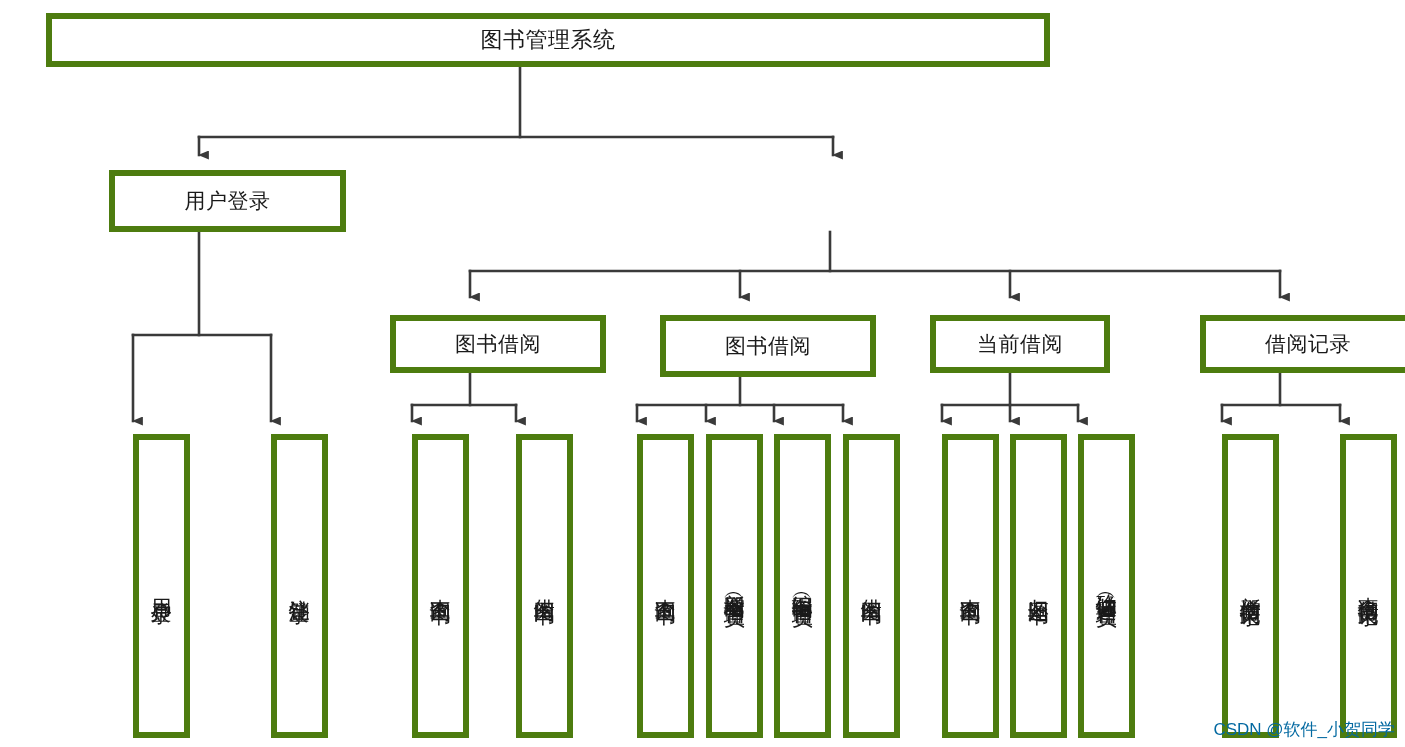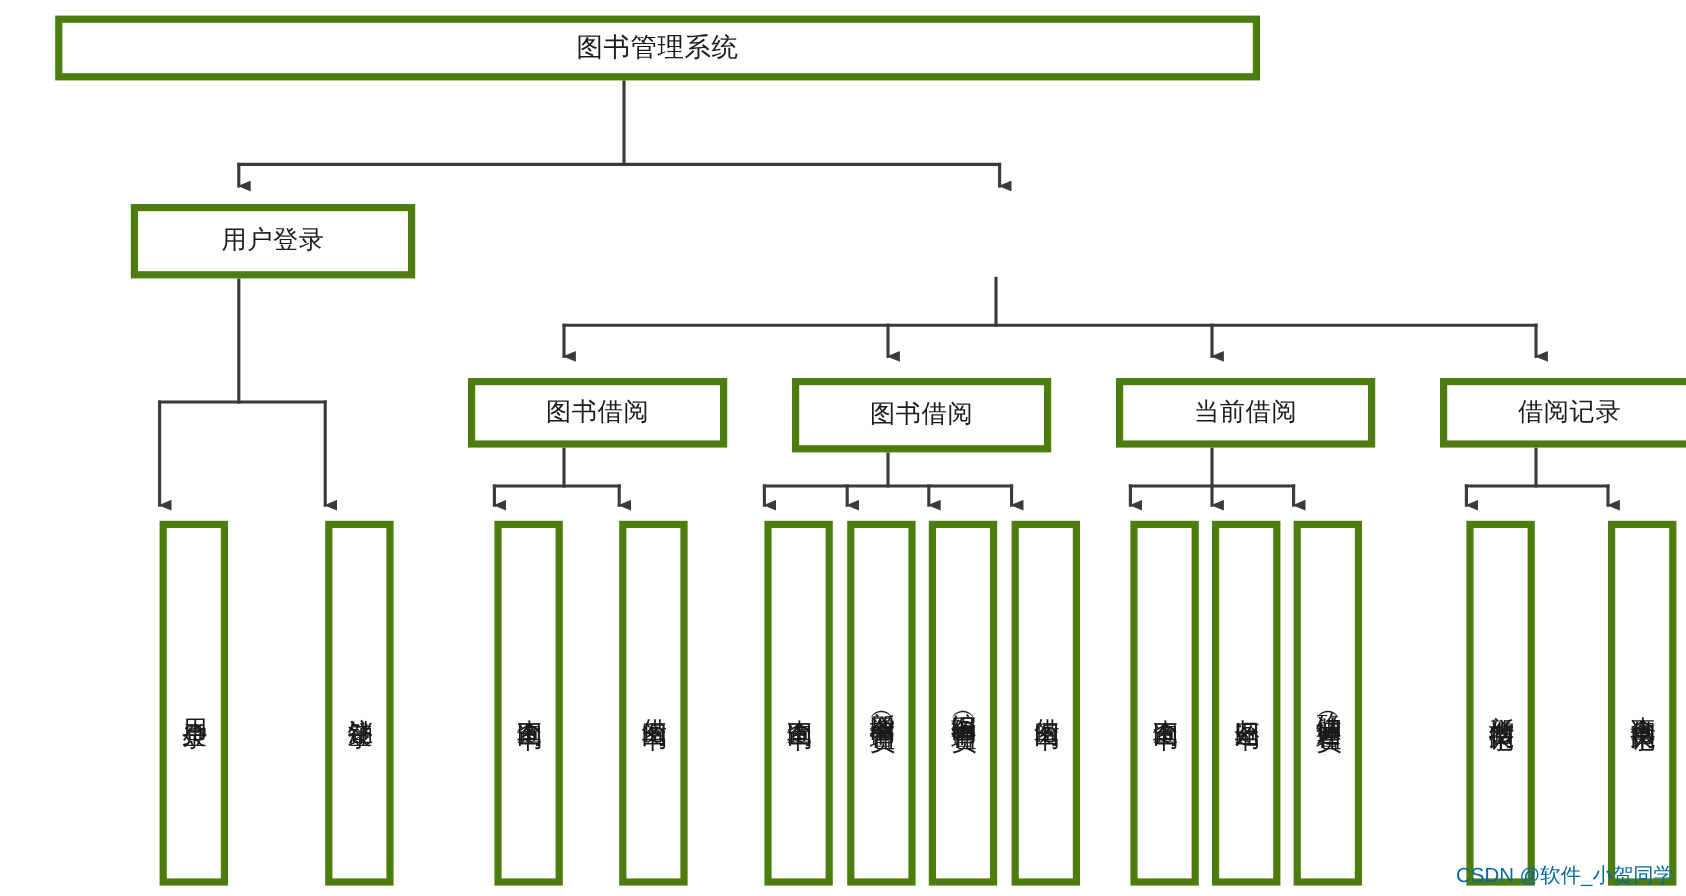--- a/index.html
+++ b/index.html
@@ -139,21 +139,21 @@
 
 
   <div class="node horizontal" style="left:362px; top:315px; width:216px; height:58px;">
     <span class="label">图书借阅</span>
   </div>
 
   <div class="node horizontal" style="left:632px; top:315px; width:216px; height:62px;">
     <span class="label">图书借阅</span>
   </div>
 
-  <div class="node horizontal" style="left:902px; top:315px; width:216px; height:58px;">
+  <div class="node horizontal" style="left:902px; top:315px; width:180px; height:58px;">
     <span class="label">当前借阅</span>
   </div>
 
   <div class="node horizontal" style="left:1172px; top:315px; width:216px; height:58px;">
     <span class="label">借阅记录</span>
   </div>
 
   <div class="node vertical" style="left:105px; top:434px; width:57px; height:304px;">
     <span class="label">用户登录</span>
   </div>

